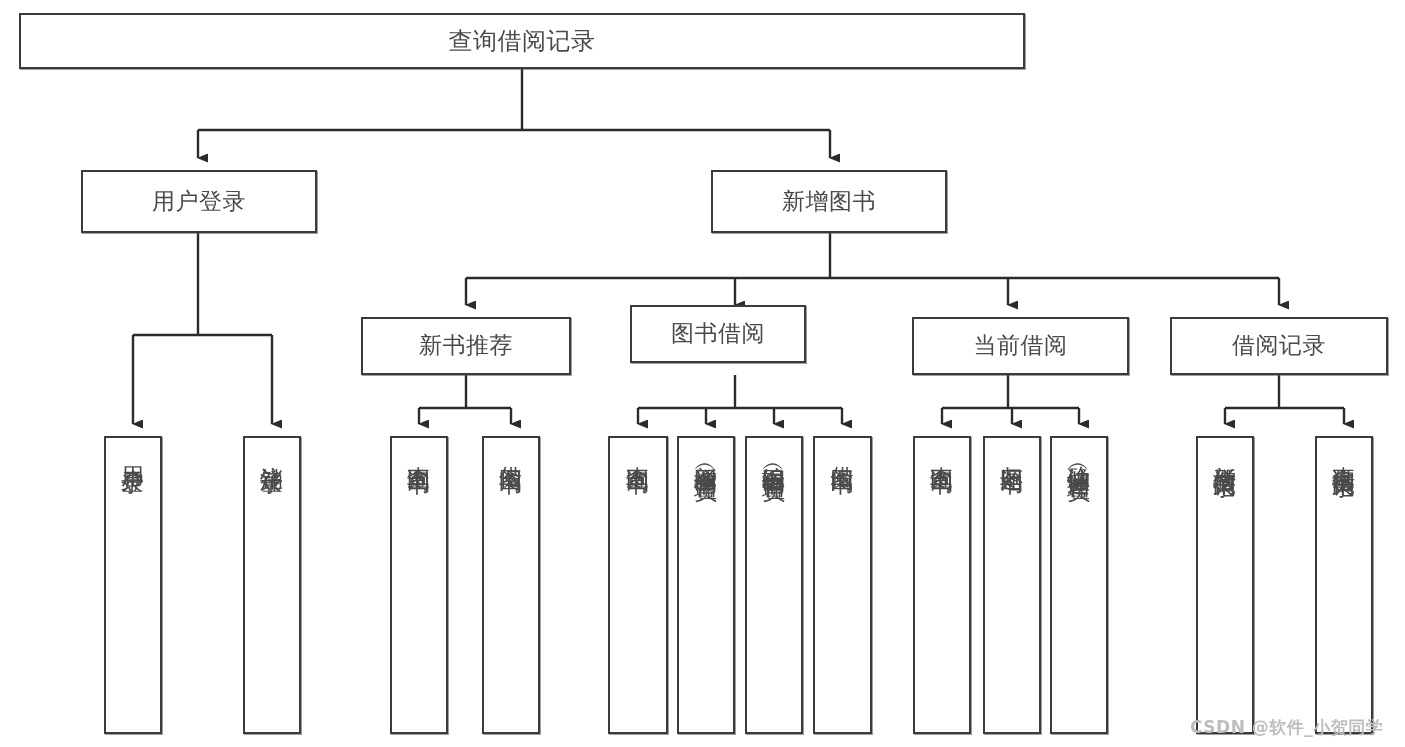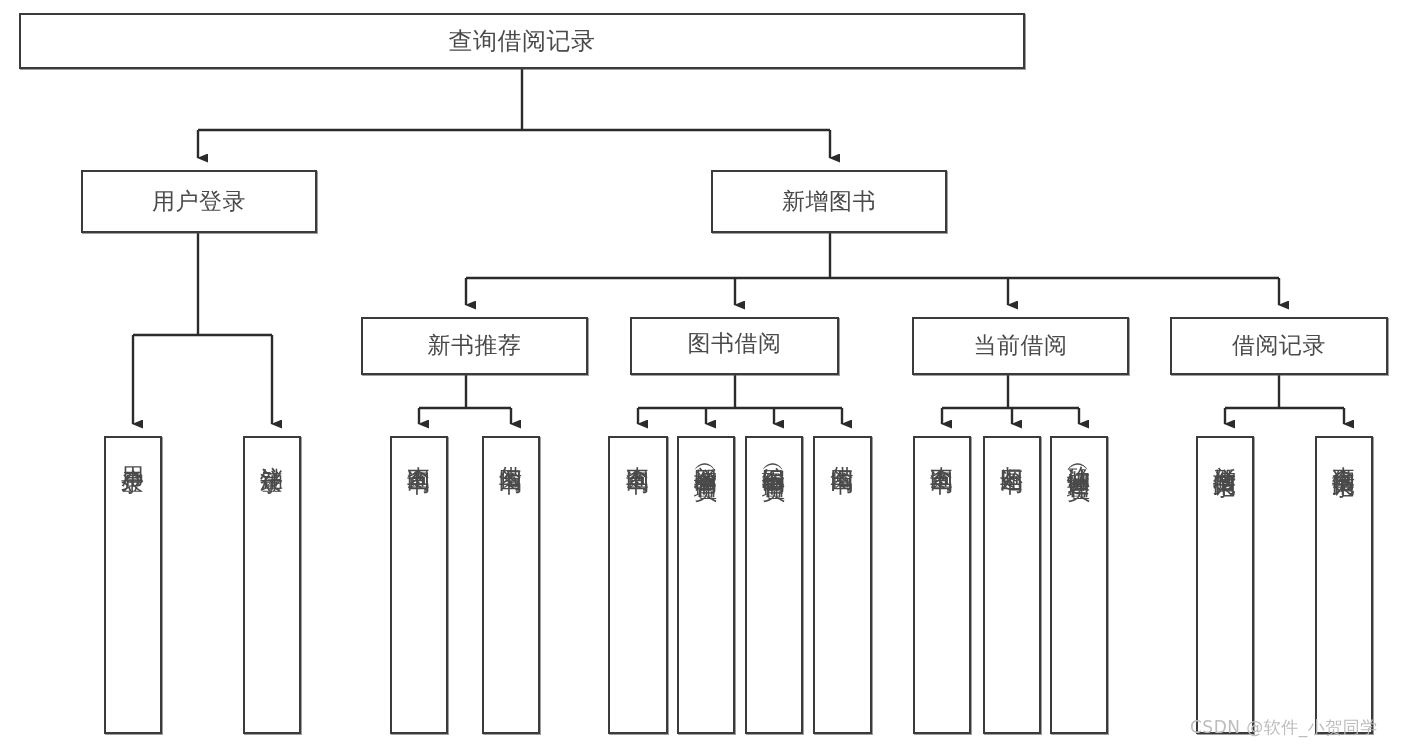--- a/index.html
+++ b/index.html
@@ -131,24 +131,24 @@
     <span class="label">查询借阅记录</span>
   </div>
 
   <div class="node horizontal" style="left:81px; top:170px; width:236px; height:63px;">
     <span class="label">用户登录</span>
   </div>
   <div class="node horizontal" style="left:711px; top:170px; width:236px; height:63px;">
     <span class="label">新增图书</span>
   </div>
 
-  <div class="node horizontal" style="left:361px; top:317px; width:227px; height:58px;">
+  <div class="node horizontal" style="left:361px; top:317px; width:210px; height:58px;">
     <span class="label">新书推荐</span>
   </div>
-  <div class="node horizontal" style="left:630px; top:317px; width:209px; height:58px;font-family:Liberation Mono, monospace;">
+  <div class="node horizontal" style="left:630px; top:305px; width:176px; height:58px;">
     <span class="label">图书借阅</span>
   </div>
   <div class="node horizontal" style="left:900px; top:317px; width:217px; height:58px;margin-left:12px;">
     <span class="label">当前借阅</span>
   </div>
   <div class="node horizontal" style="left:1170px; top:317px; width:218px; height:58px;">
     <span class="label">借阅记录</span>
   </div>
 
   <div class="node vertical" style="left:104px; top:436px; width:58px; height:298px;">
@@ -188,15 +188,15 @@
     <span class="label">确认归还（管理员）</span>
   </div>
 
   <div class="node vertical" style="left:1196px; top:436px; width:58px; height:298px;">
     <span class="label">新增借阅记录</span>
   </div>
   <div class="node vertical" style="left:1315px; top:436px; width:58px; height:298px;">
     <span class="label">查询借阅记录</span>
   </div>
 
-  <div class="watermark" style="left:1190px; top:716px;">CSDN @软件_小贺同学</div>
+  <div class="watermark" style="left:1190px; top:716px;font-weight:bold;">CSDN @软件_小贺同学</div>
 
 </div>
 
 </body></html>

